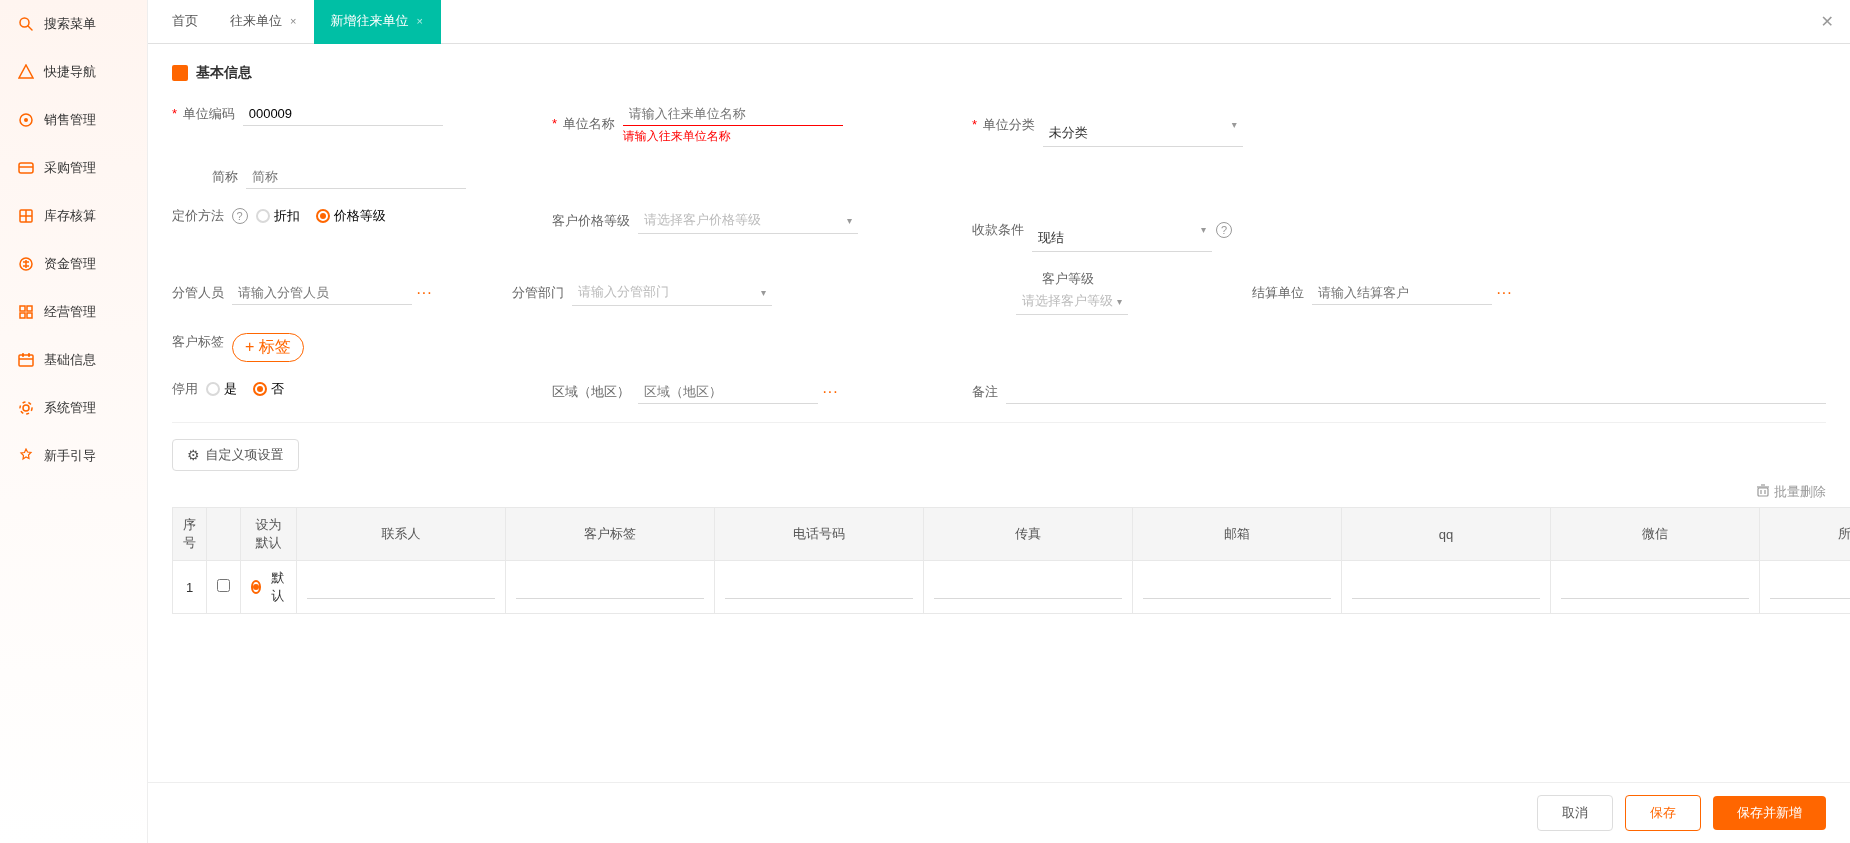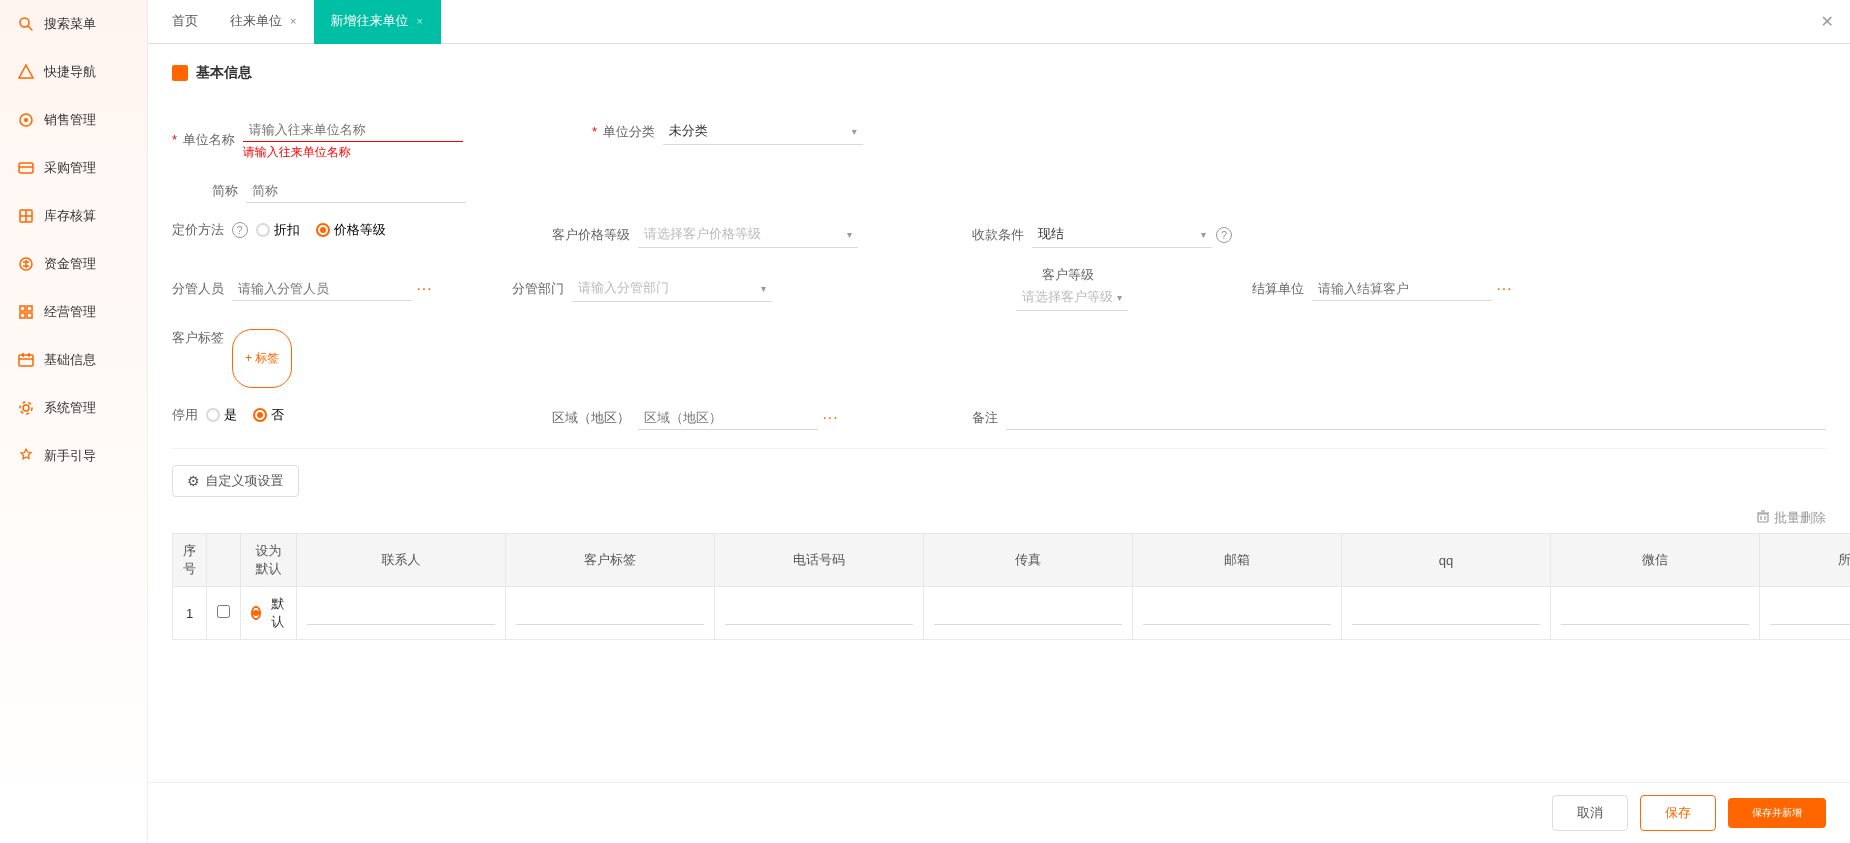--- a/index.html
+++ b/index.html
@@ -86,21 +86,21 @@
       overflow-y: auto;
       background: #fff;
       padding: 20px 24px;
     }
 
     
     .section-header {
       display: flex;
       align-items: center;
       gap: 8px;
-      margin-bottom: 36px;
+      margin-bottom: 20px;
     }
     .section-icon {
       width: 16px;
       height: 16px;
       background: #f60;
       border-radius: 2px;
       display: inline-block;
     }
     .section-title { font-size: 14px; font-weight: bold; color: #333; }
 
@@ -142,21 +142,21 @@
       border: none;
       border-bottom: 1px solid #d9d9d9;
       padding: 4px 6px;
       flex: 1;
       min-width: 0;
       cursor: pointer;
       background: transparent;
       justify-content: space-between;
     }
     .form-select-text { color: #bbb; font-size: 13px; }
-    .form-select-text.has-value { color: #333; }
+    .form-select-text.has-value { color: #333; margin-top: 18px; }
     .chevron { color: #999; font-size: 10px; margin-left: 4px; }
 
     
     .unit-type-group { display: flex; gap: 8px; }
     .unit-btn {
       padding: 6px 20px;
       border: 1px solid #ddd;
       border-radius: 4px;
       cursor: pointer;
       background: #fff;
@@ -188,26 +188,26 @@
       height: 6px;
       border-radius: 50%;
       background: #f60;
     }
 
     
     .tag-btn {
       display: inline-flex;
       align-items: center;
       gap: 4px;
-      padding: 20px 12px;
+      padding: 3px 12px;
       border: 1px solid #f60;
       border-radius: 20px;
       color: #f60;
       cursor: pointer;
-      font-size: 12px;
+      font-size: 16px;
       background: #fff;
     }
 
     
     .ellipsis-btn {
       color: #f60;
       cursor: pointer;
       padding: 0 4px;
       font-size: 16px;
     }
@@ -295,21 +295,21 @@
       color: #f60;
       font-size: 13px;
     }
     .btn-save-new {
       padding: 8px 24px;
       border: none;
       border-radius: 4px;
       cursor: pointer;
       background: #f60;
       color: #fff;
-      font-size: 10px;
+      font-size: 13px;
     }
 
     .batch-delete {
       display: flex;
       justify-content: flex-end;
       margin-bottom: 6px;
     }
     .batch-delete-btn {
       display: flex;
       align-items: center;
@@ -444,20 +444,27 @@
     
     <div class="section-header">
       <span class="section-icon"></span>
       <span class="section-title">基本信息</span>
     </div>
 
     
 
     
     <div class="form-row" style="gap: 40px;">
+      <div class="form-field" style="max-width: 340px;">
+        <span class="form-label">
+          <span class="required-star">*</span>
+          <span>单位编码</span>
+        </span>
+        <input class="form-input" type="text" value="000009" style="max-width: 200px;">
+      </div>
       <div class="form-field" style="max-width: 380px;">
         <span class="form-label">
           <span class="required-star">*</span>
           <span>单位名称</span>
         </span>
         <div class="field-wrapper">
           <input class="form-input error" type="text" style="max-width: 220px;" placeholder="请输入往来单位名称">
           <span class="error-text">请输入往来单位名称</span>
         </div>
       </div>

